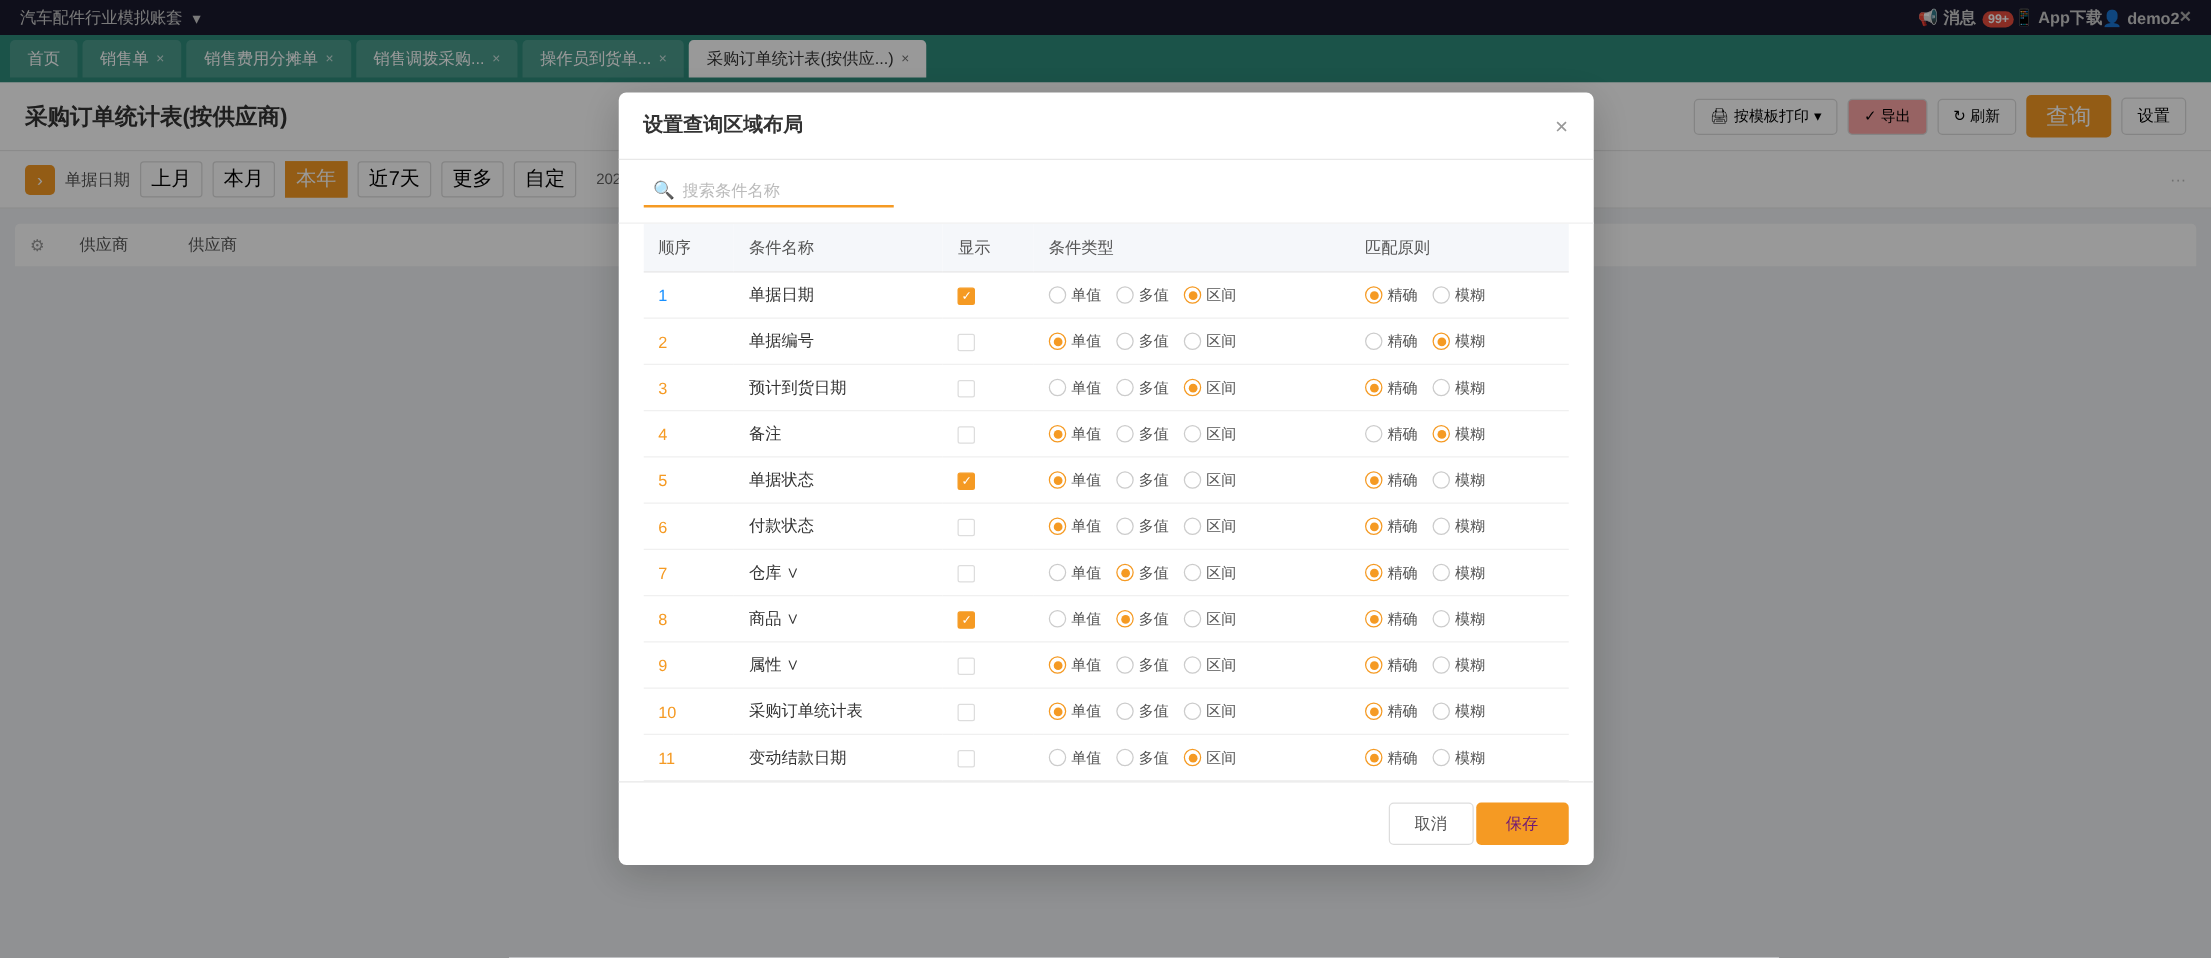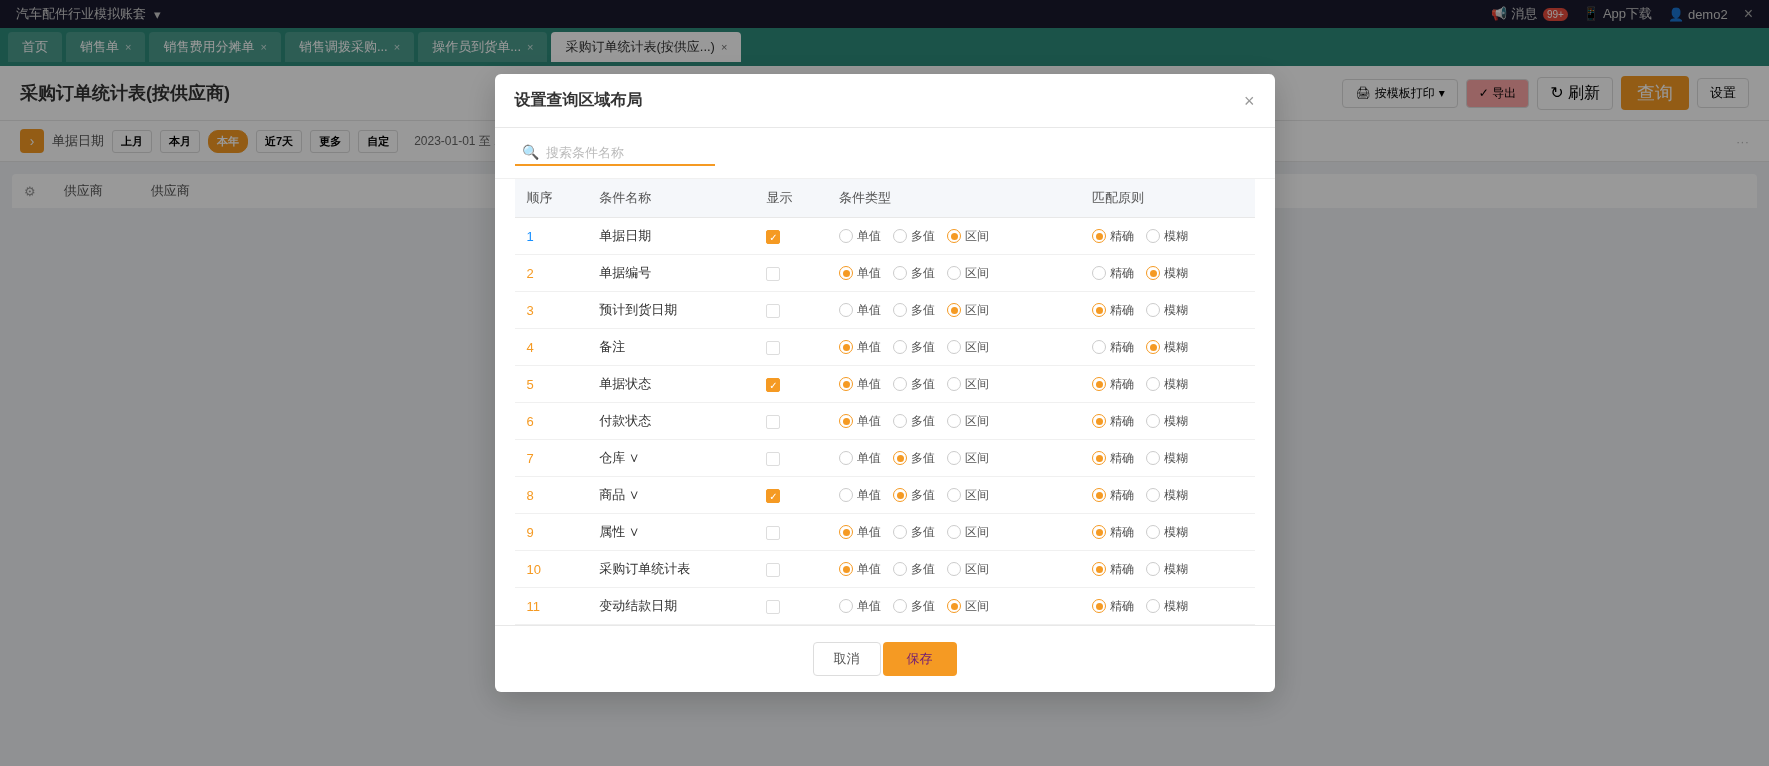--- a/index.html
+++ b/index.html
@@ -9,21 +9,21 @@
     .top-nav {
       background: #1a1a2e;
       height: 28px;
       display: flex;
       align-items: center;
       justify-content: space-between;
       padding: 0 16px;
       color: #ccc;
     }
     .top-nav-left { display: flex; align-items: center; gap: 8px; font-size: 13px; }
-    .top-nav-right { display: flex; align-items: center; gap: 16px; font-size: 13px; color: #ccc; }
+    .top-nav-right { display: flex; align-items: center; font-size: 13px; color: #ccc; font-weight: bold; }
     .top-nav-right .badge { background: #e74c3c; color: white; font-size: 10px; border-radius: 8px; padding: 1px 4px; margin-left: 2px; }
     .top-nav-close { color: #aaa; cursor: pointer; font-size: 16px; }
 
     
     .tab-bar {
       background: #2d8a7a;
       height: 38px;
       display: flex;
       align-items: center;
       padding: 0 8px;
@@ -50,37 +50,37 @@
       padding: 10px 20px;
       border-bottom: 1px solid #e8e8e8;
       display: flex;
       align-items: center;
       justify-content: space-between;
     }
     .page-title { font-size: 18px; font-weight: bold; color: #333; }
     .page-actions { display: flex; align-items: center; gap: 8px; }
     .btn-print { background: white; border: 1px solid #ddd; padding: 5px 12px; border-radius: 4px; cursor: pointer; font-size: 12px; display: flex; align-items: center; gap: 4px; }
     .btn-export { background: #fca5a5; border: 1px solid #ddd; padding: 5px 12px; border-radius: 4px; cursor: pointer; font-size: 12px; }
-    .btn-refresh { background: white; border: 1px solid #ddd; padding: 5px 12px; border-radius: 4px; cursor: pointer; font-size: 16px; }
+    .btn-refresh { background: white; border: 1px solid #ddd; padding: 5px 12px; border-radius: 4px; cursor: pointer; font-size: 12px; }
     .btn-query { background: #f59a23; color: white; border: none; padding: 5px 16px; border-radius: 4px; cursor: pointer; font-size: 18px; }
     .btn-set { background: white; border: 1px solid #ddd; padding: 5px 12px; border-radius: 4px; cursor: pointer; font-size: 13px; }
 
     
     .filter-bar {
       background: white;
       padding: 8px 20px;
       display: flex;
       align-items: center;
       gap: 8px;
       border-bottom: 1px solid #e8e8e8;
     }
     .filter-toggle { background: #f59a23; color: white; border: none; width: 24px; height: 24px; border-radius: 4px; cursor: pointer; font-size: 14px; }
     .filter-label { font-size: 13px; color: #555; }
-    .date-btn { background: white; border: 1px solid #ddd; padding: 3px 8px; border-radius: 3px; cursor: pointer; font-size: 11px; font-weight: bold; }
-    .date-btn.active { background: #f59a23; color: white; border-color: #f59a23; border-radius: 10px; }
+    .date-btn { background: white; border: 1px solid #ddd; padding: 3px 8px; border-radius: 3px; cursor: pointer; font-size: 16px; }
+    .date-btn.active { background: #f59a23; color: white; border-color: #f59a23; border-radius: 0; }
     .date-range { font-size: 12px; color: #666; margin-left: 8px; }
 
     
     .main-content {
       background: #f0f2f5;
       padding: 12px;
       position: relative;
     }
     .table-header-row {
       background: white;
@@ -249,21 +249,21 @@
     }
 
     
     .match-group { display: flex; align-items: center; gap: 12px; }
 
     
     .dialog-footer {
       padding: 16px 20px;
       border-top: 1px solid #e8e8e8;
       display: flex;
-      justify-content: center;
+      justify-content: flex-end;
       gap: 2px;
     }
     .btn-cancel {
       background: white;
       border: 1px solid #ddd;
       padding: 7px 20px;
       border-radius: 4px;
       cursor: pointer;
       font-size: 13px;
       color: #555;

